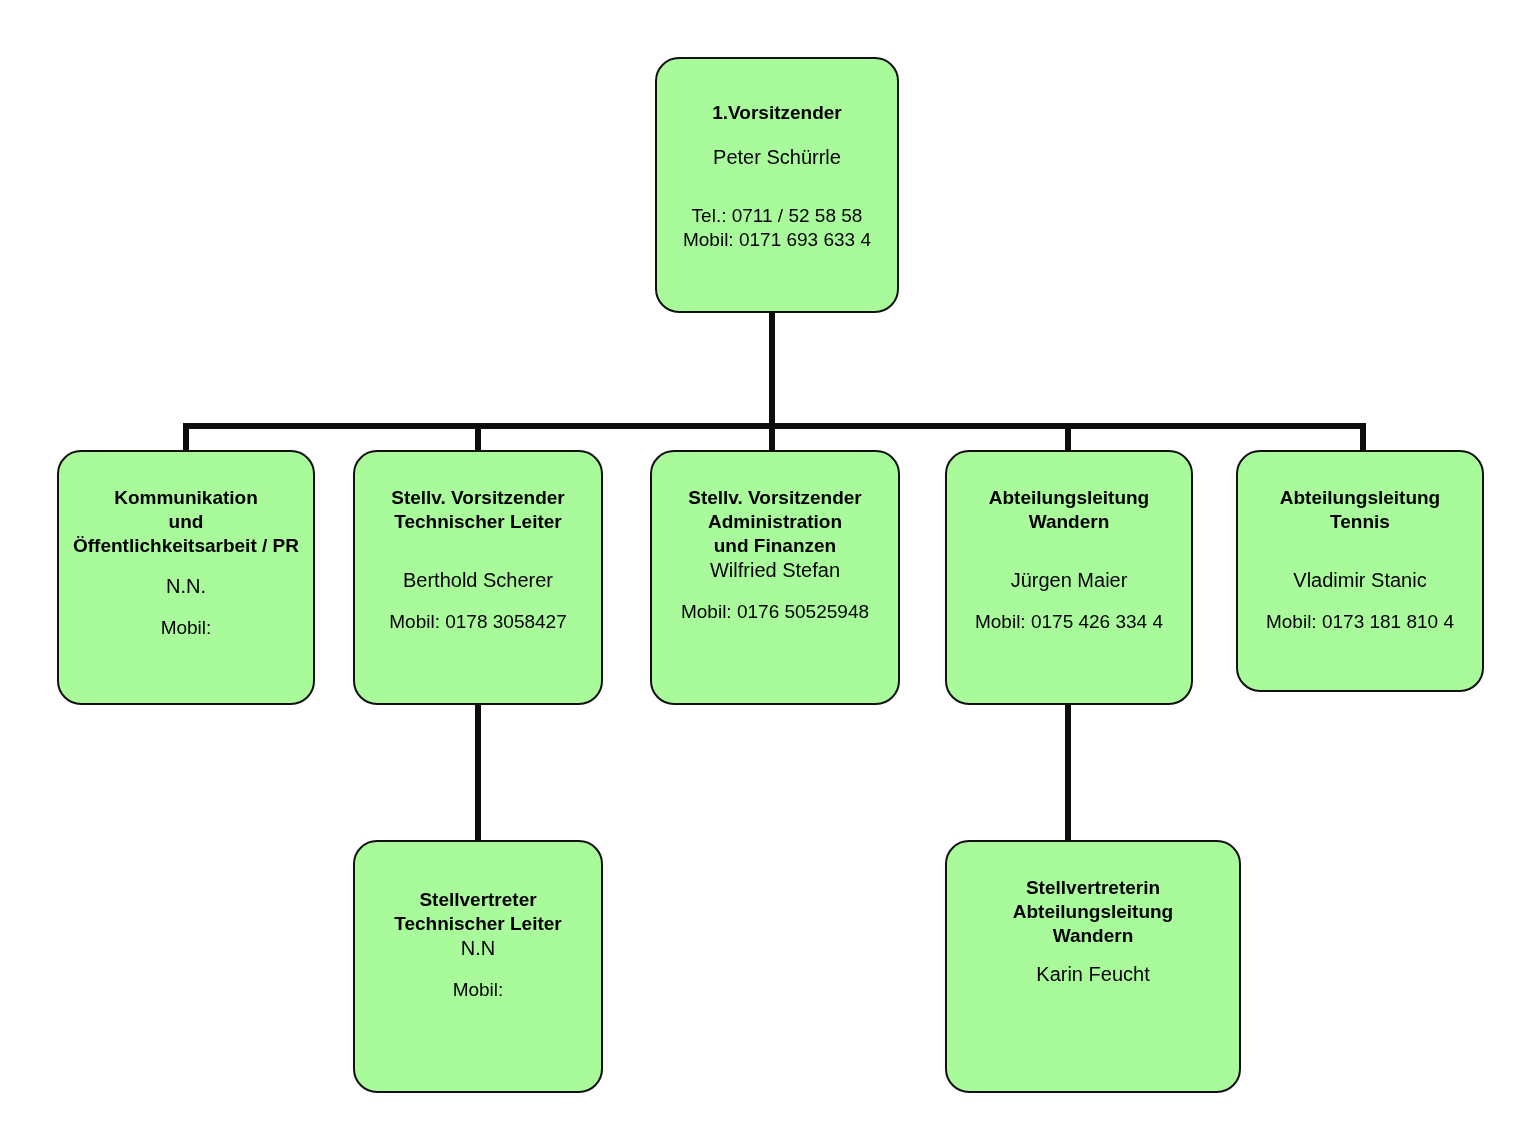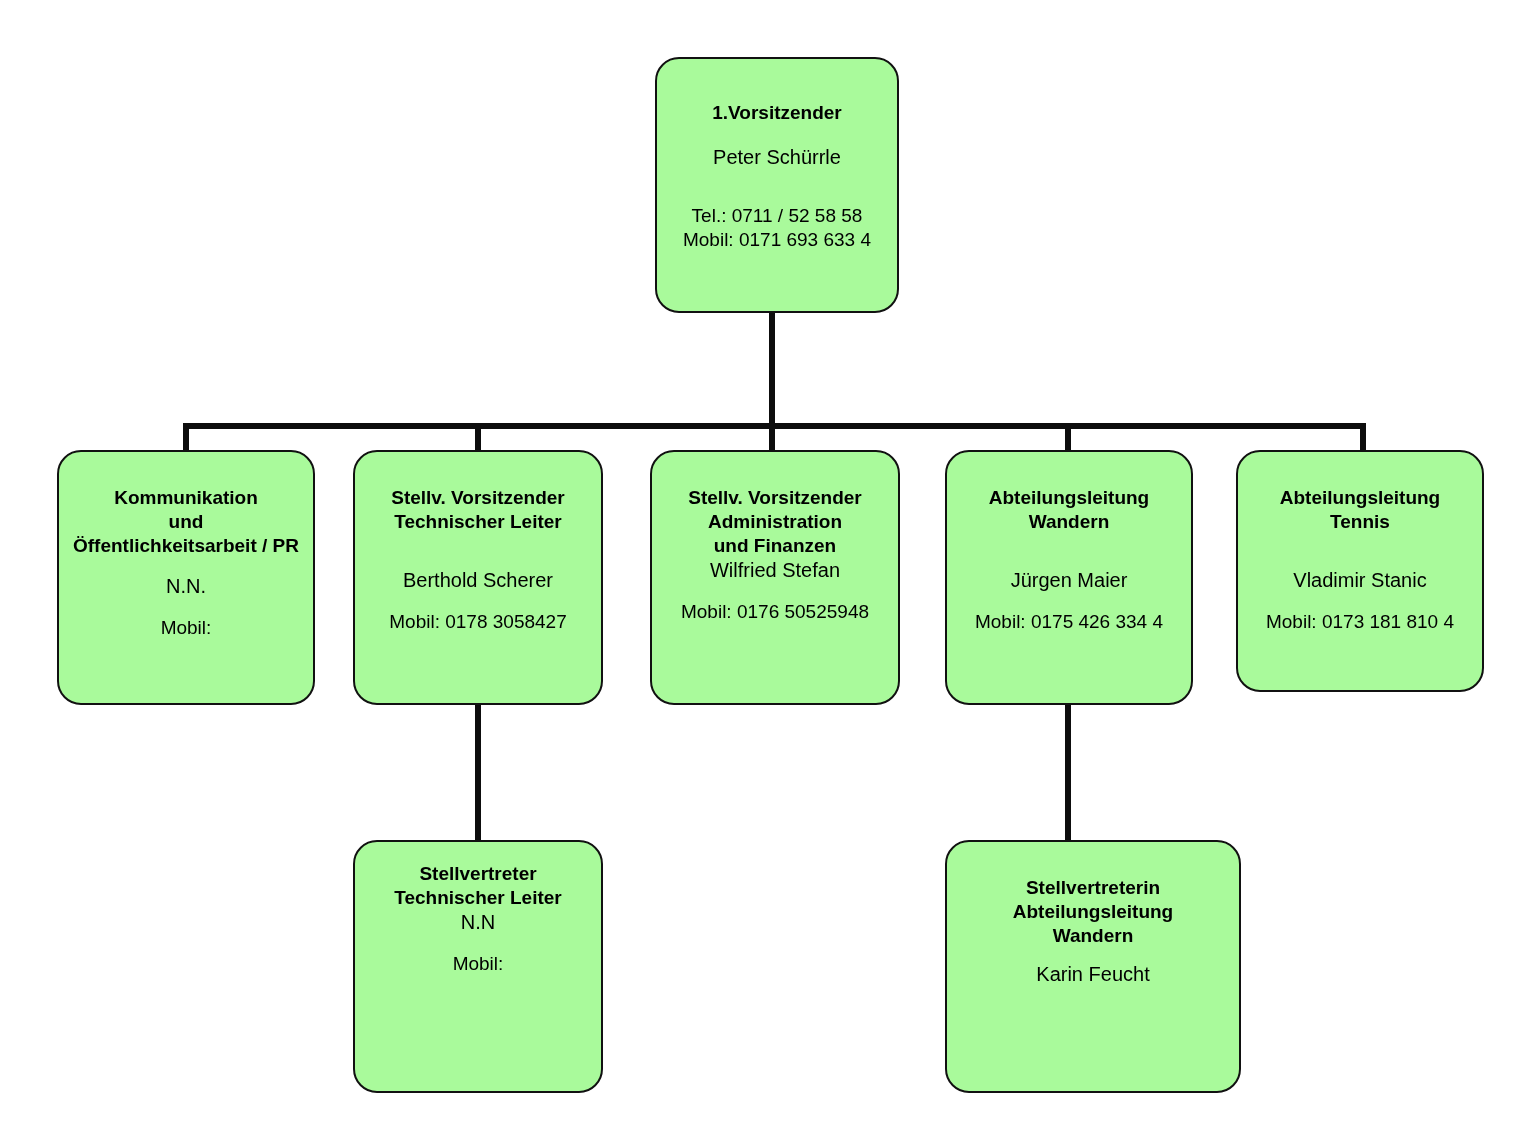--- a/index.html
+++ b/index.html
@@ -112,21 +112,21 @@
     <div class="node-contact" style="margin-top:18px;">Mobil: 0175 426 334 4</div>
   </div>
 
   <div class="node" style="left:1236px; top:450px; width:248px; height:242px; padding-top:34px;">
     <div class="node-title">Abteilungsleitung
 Tennis</div>
     <div class="node-name" style="margin-top:34px;">Vladimir Stanic</div>
     <div class="node-contact" style="margin-top:18px;">Mobil: 0173 181 810 4</div>
   </div>
 
-  <div class="node" style="left:353px; top:840px; width:250px; height:253px; padding-top:20px;">
+  <div class="node" style="left:353px; top:840px; width:250px; height:253px; padding-top:46px;">
     <div class="node-title">Stellvertreter
 Technischer Leiter</div>
     <div class="node-name" style="">N.N</div>
     <div class="node-contact" style="margin-top:18px;">Mobil:</div>
   </div>
 
   <div class="node" style="left:945px; top:840px; width:296px; height:253px; padding-top:34px;">
     <div class="node-title">Stellvertreterin
 Abteilungsleitung
 Wandern</div>

